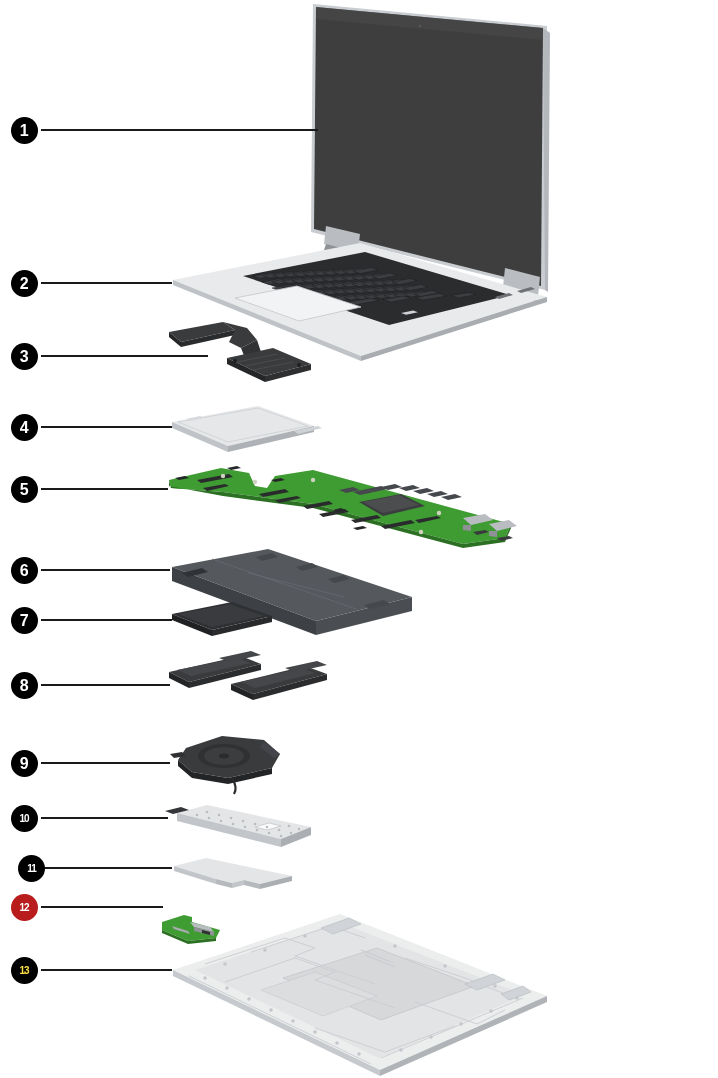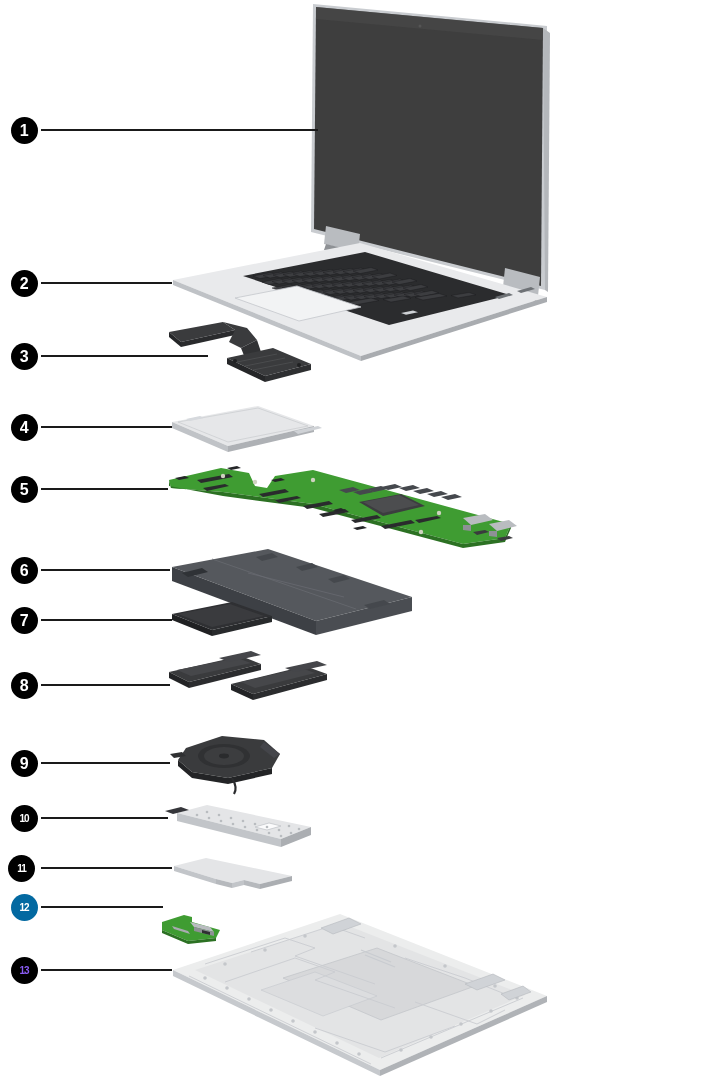--- a/index.html
+++ b/index.html
@@ -434,18 +434,18 @@
       <div class="callout" title="Display assembly" style="left: 10.5px; top: 116.5px; background: rgb(0, 0, 0); color: rgb(255, 255, 255);">1</div>
       <div class="callout" title="Keyboard / top cover" style="left: 10.5px; top: 269.5px; background: rgb(0, 0, 0); color: rgb(255, 255, 255);">2</div>
       <div class="callout" title="Heat sink" style="left: 10.5px; top: 342.5px; background: rgb(0, 0, 0); color: rgb(255, 255, 255);">3</div>
       <div class="callout" title="Touchpad" style="left: 10.5px; top: 413.5px; background: rgb(0, 0, 0); color: rgb(255, 255, 255);">4</div>
       <div class="callout" title="System board" style="left: 10.5px; top: 475.5px; background: rgb(0, 0, 0); color: rgb(255, 255, 255);">5</div>
       <div class="callout" title="Battery" style="left: 10.5px; top: 556.5px; background: rgb(0, 0, 0); color: rgb(255, 255, 255);">6</div>
       <div class="callout" title="Solid-state drive" style="left: 10.5px; top: 606.5px; background: rgb(0, 0, 0); color: rgb(255, 255, 255);">7</div>
       <div class="callout" title="Speakers" style="left: 10.5px; top: 671.5px; background: rgb(0, 0, 0); color: rgb(255, 255, 255);">8</div>
       <div class="callout" title="Fan" style="left: 10.5px; top: 749.5px; background: rgb(0, 0, 0); color: rgb(255, 255, 255);">9</div>
       <div class="callout two" title="Support bracket" style="left: 10.5px; top: 804.5px; background: rgb(0, 0, 0); color: rgb(255, 255, 255);">10</div>
-      <div class="callout two" title="Shield cover" style="left: 8px; top: 854.5px; background: rgb(0, 0, 0); color: rgb(255, 255, 255);">11</div>
-      <div class="callout two" title="USB board" style="left: 10.5px; top: 893.5px; background: #0369a1; color: rgb(255, 255, 255); text-align: center;">12</div>
-      <div class="callout two" title="Bottom cover" style="left: 10.5px; top: 956.5px; background: rgb(0, 0, 0); color: #8b5cf6;">13</div>
+      <div class="callout two" title="Shield cover" style="left: 18px; top: 854.5px; background: rgb(0, 0, 0); color: rgb(255, 255, 255);">11</div>
+      <div class="callout two" title="USB board" style="left: 10.5px; top: 893.5px; background: #b91c1c; color: rgb(255, 255, 255); text-align: center;">12</div>
+      <div class="callout two" title="Bottom cover" style="left: 10.5px; top: 956.5px; background: rgb(0, 0, 0); color: #fde047;">13</div>
     </div>
 
 </div>
 
 </body></html>

